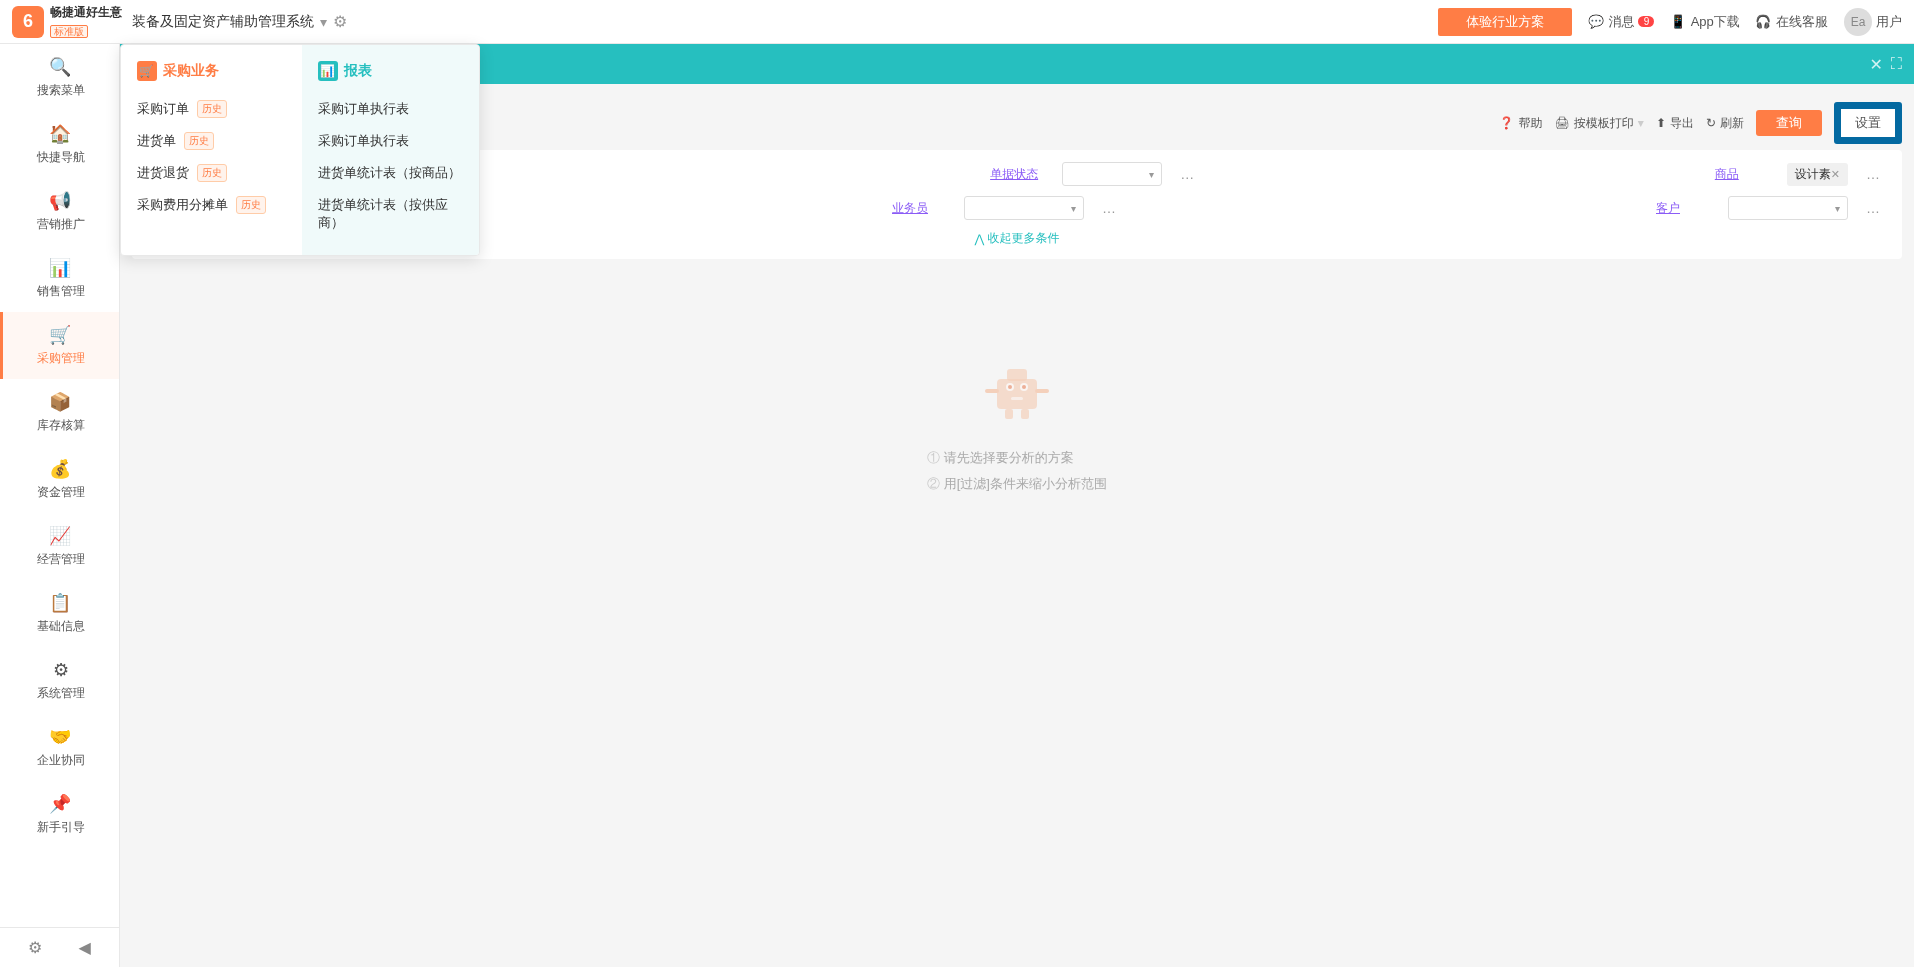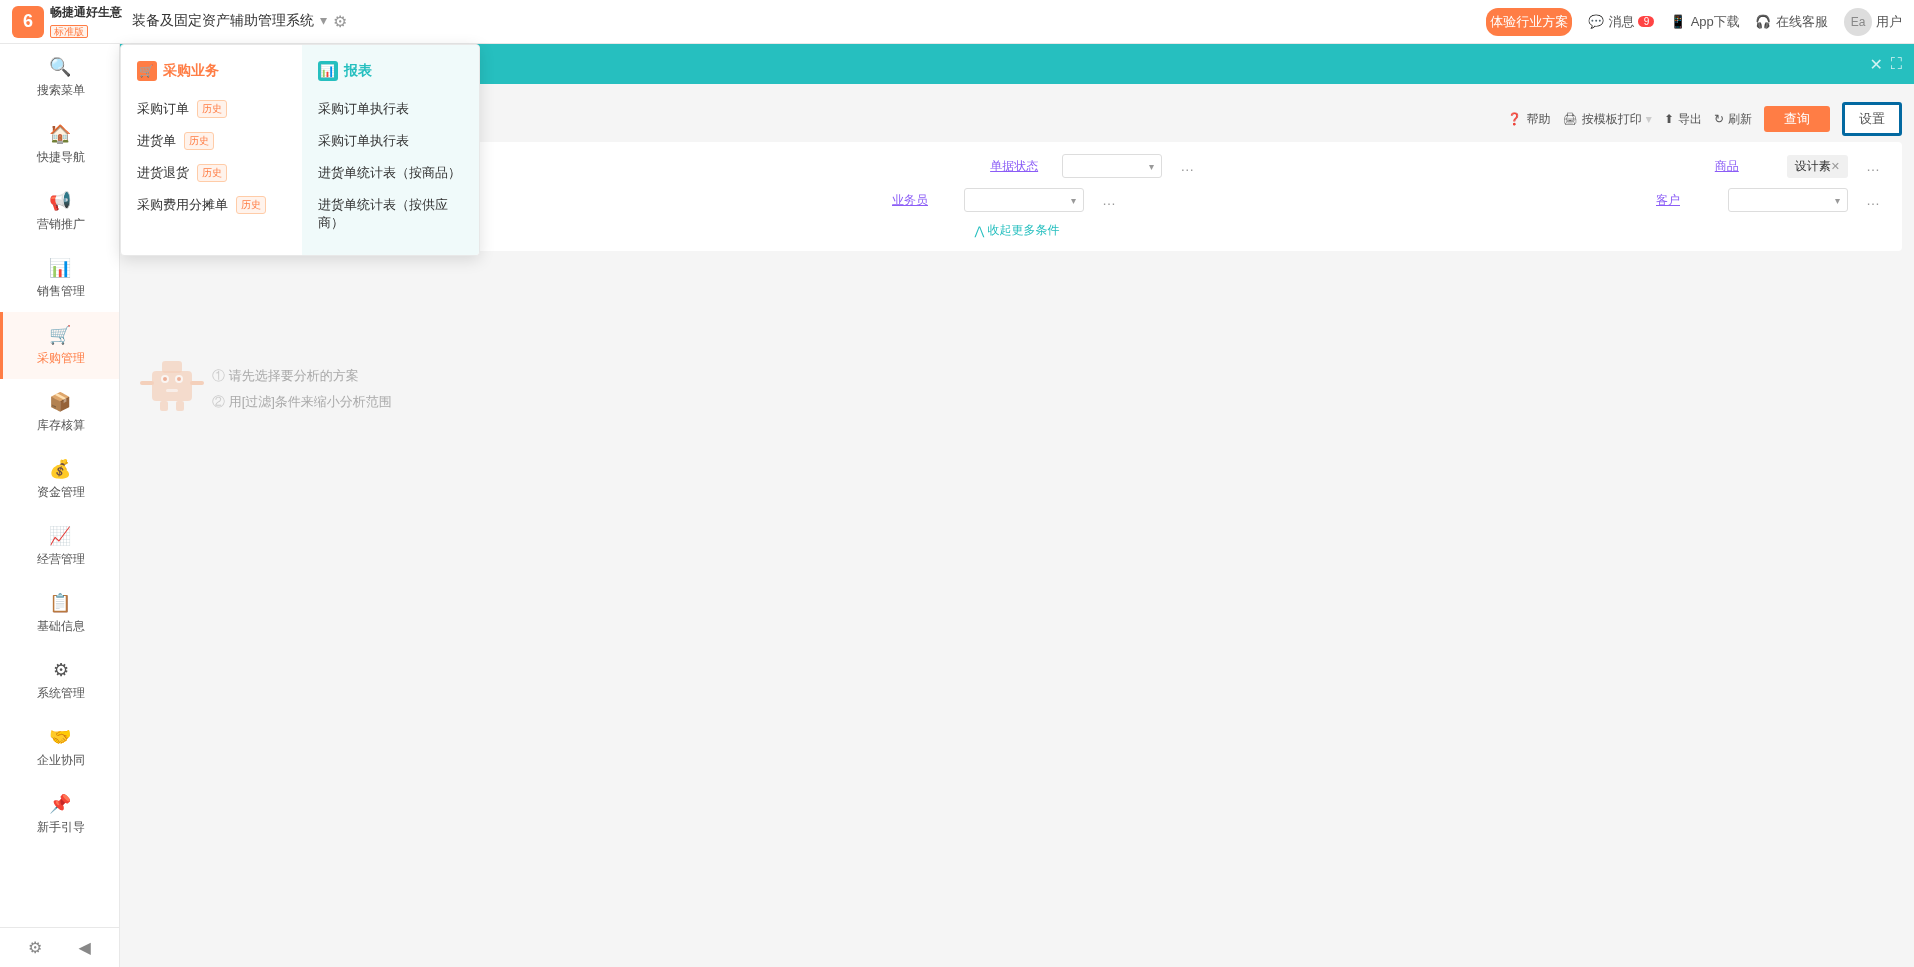--- a/index.html
+++ b/index.html
@@ -39,20 +39,21 @@
       font-size: 10px;
       color: #ff7d45;
       background: #fff3ec;
       border: 1px solid #ff7d45;
       border-radius: 2px;
       padding: 0 3px;
     }
     .topbar-title {
       flex: 1;
       display: flex;
+      align-items: center;
       gap: 6px;
       color: #333;
       font-size: 14px;
     }
     .topbar-title span { cursor: pointer; }
     .topbar-actions {
       display: flex;
       align-items: center;
       gap: 16px;
       font-size: 13px;
@@ -70,22 +71,22 @@
       border-radius: 8px;
       font-size: 10px;
       padding: 0 4px;
       min-width: 16px;
       text-align: center;
     }
     .btn-experience {
       background: #ff7d45;
       color: #fff;
       border: none;
-      border-radius: 12px;
-      padding: 5px 4px;
+      border-radius: 2px;
+      padding: 5px 28px;
       font-size: 13px;
       cursor: pointer;
     }
     .user-avatar {
       width: 28px;
       height: 28px;
       border-radius: 50%;
       background: #ddd;
       display: flex;
       align-items: center;
@@ -308,33 +309,33 @@
       color: #fff;
       border: none;
       border-radius: 3px;
       padding: 4px 20px;
       font-size: 13px;
       cursor: pointer;
     }
     .btn-settings {
       background: #fff;
       color: #555;
-      border: 3px solid #0369a1;
+      border: 7px solid #0369a1;
       border-radius: 3px;
       padding: 5px 14px;
       font-size: 13px;
       cursor: pointer;
     }
 
     
     .empty-state {
       display: flex;
-      flex-direction: row;
-      align-items: center;
-      justify-content: flex-start;
+      flex-direction: column;
+      align-items: center;
+      justify-content: space-between;
       padding: 80px 0;
       color: #999;
       font-size: 13px;
     }
     .empty-icon {
       width: 80px;
       height: 80px;
       margin-bottom: 16px;
       opacity: 0.6;
     }

